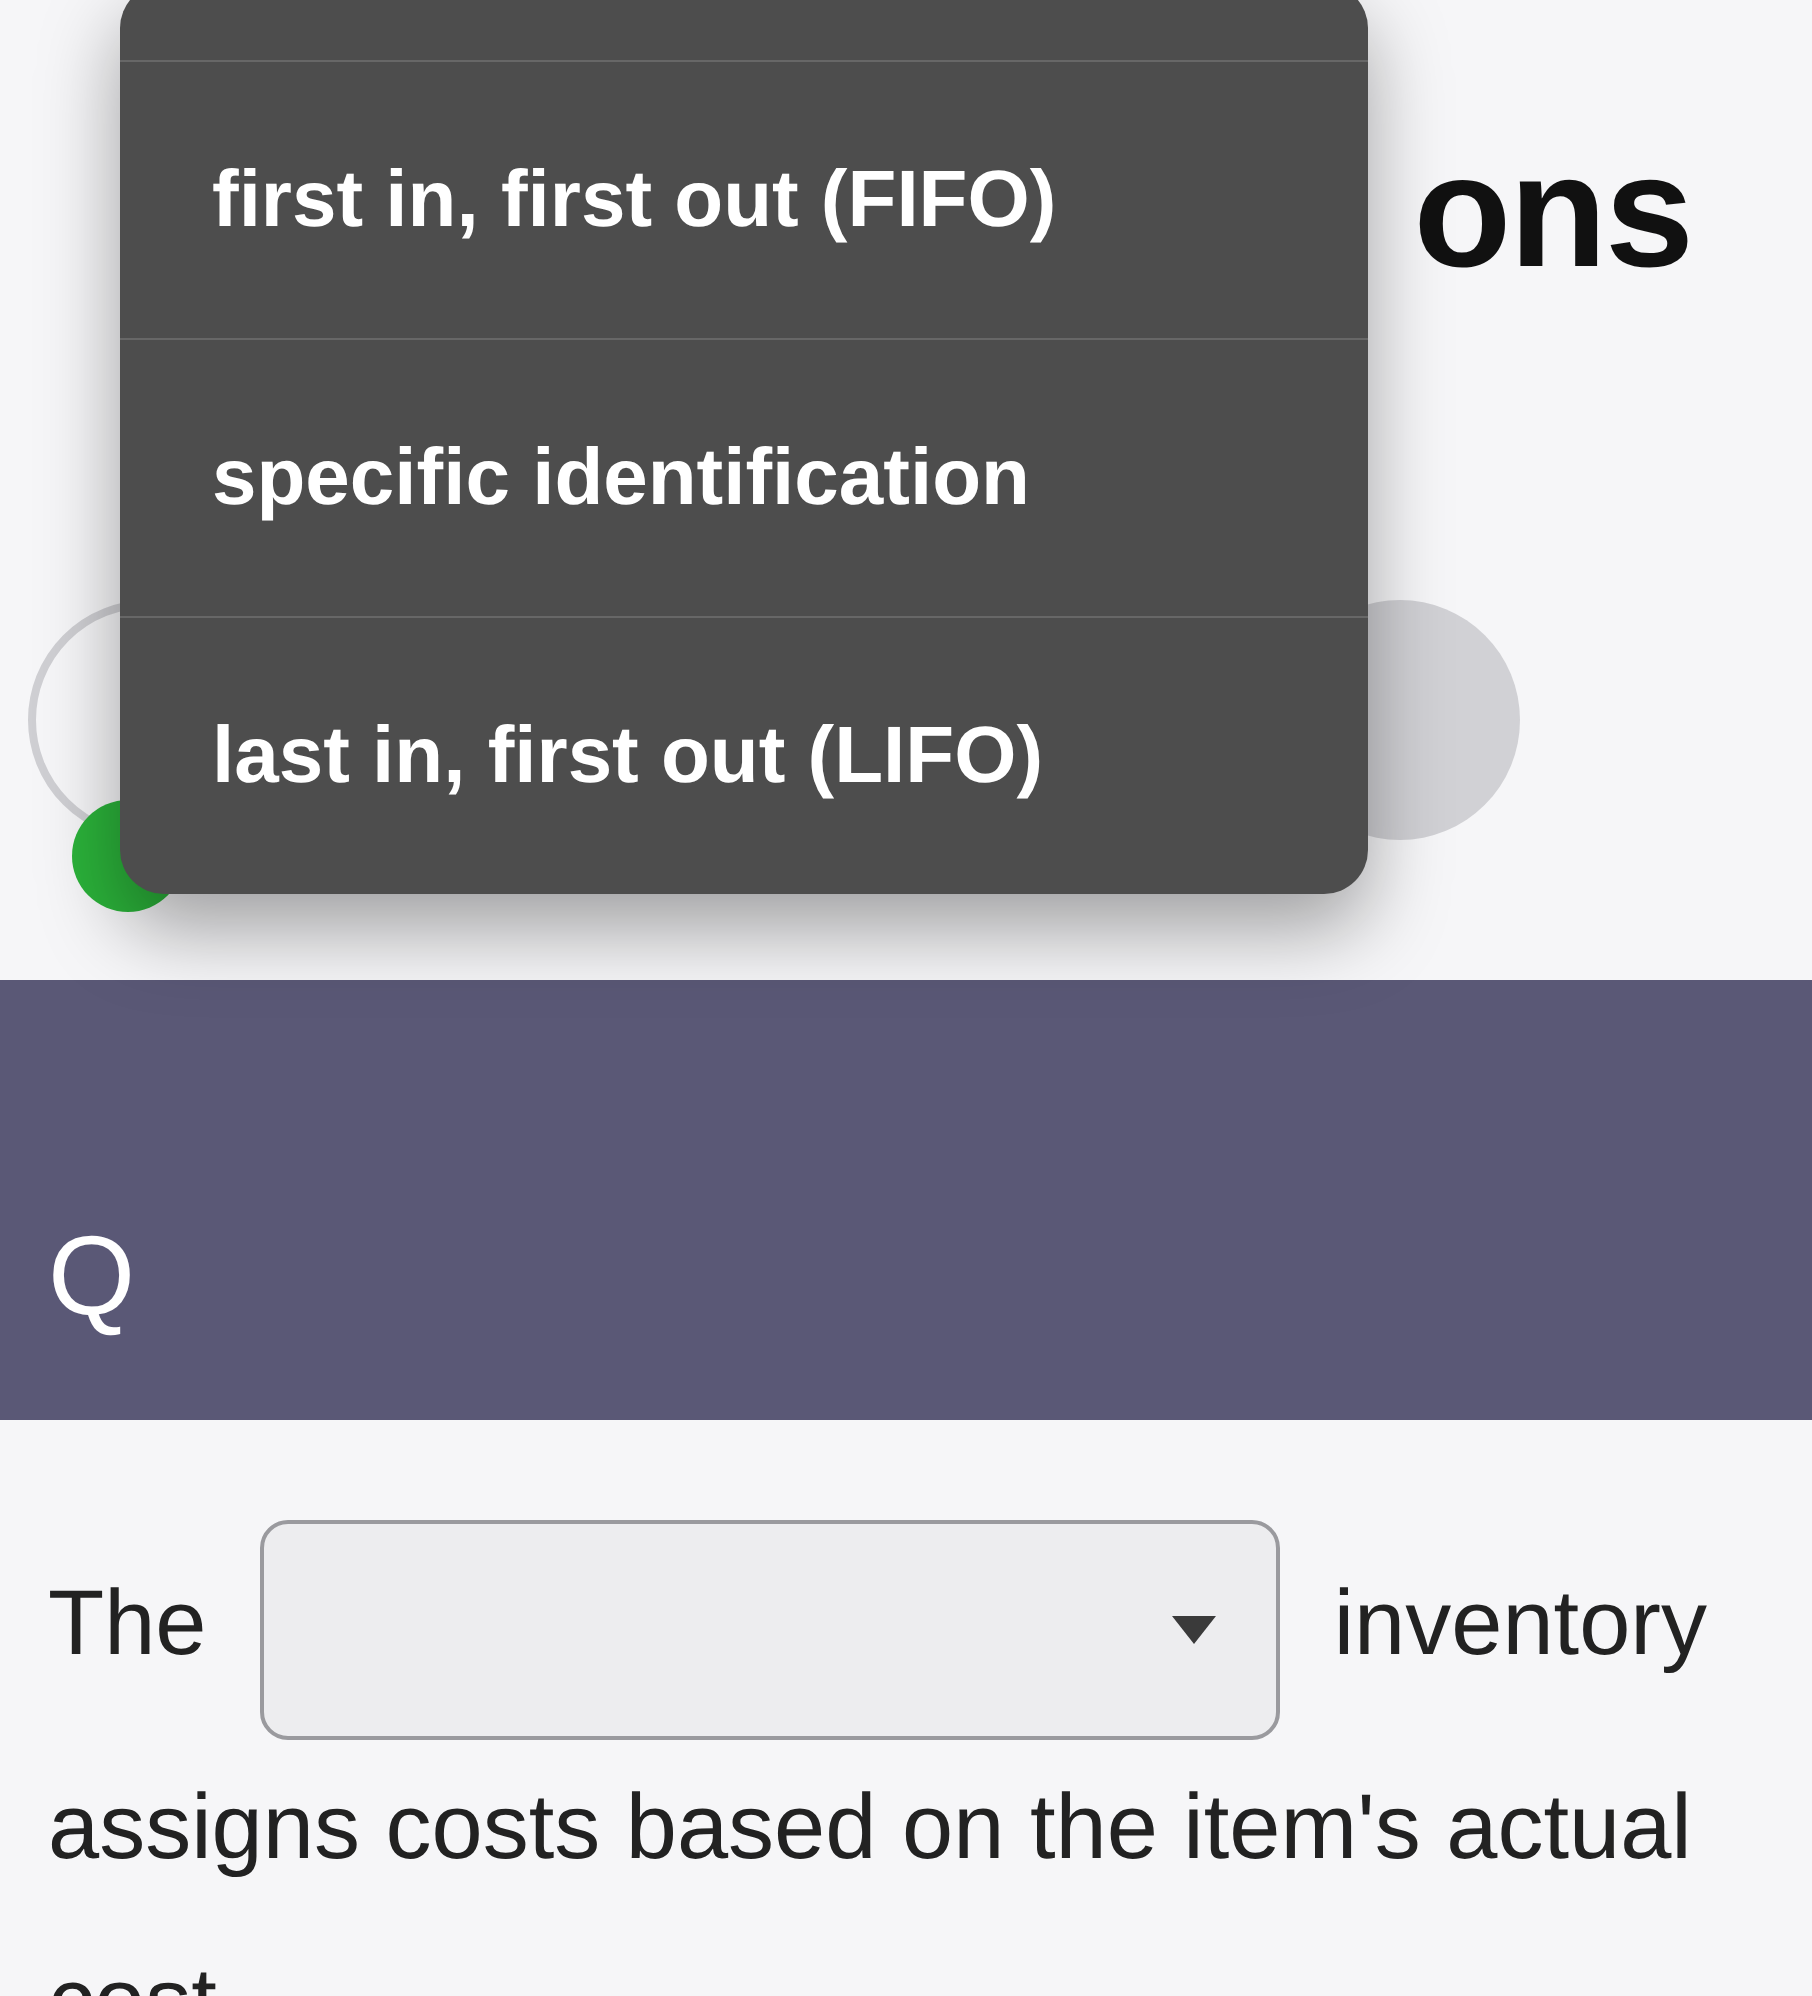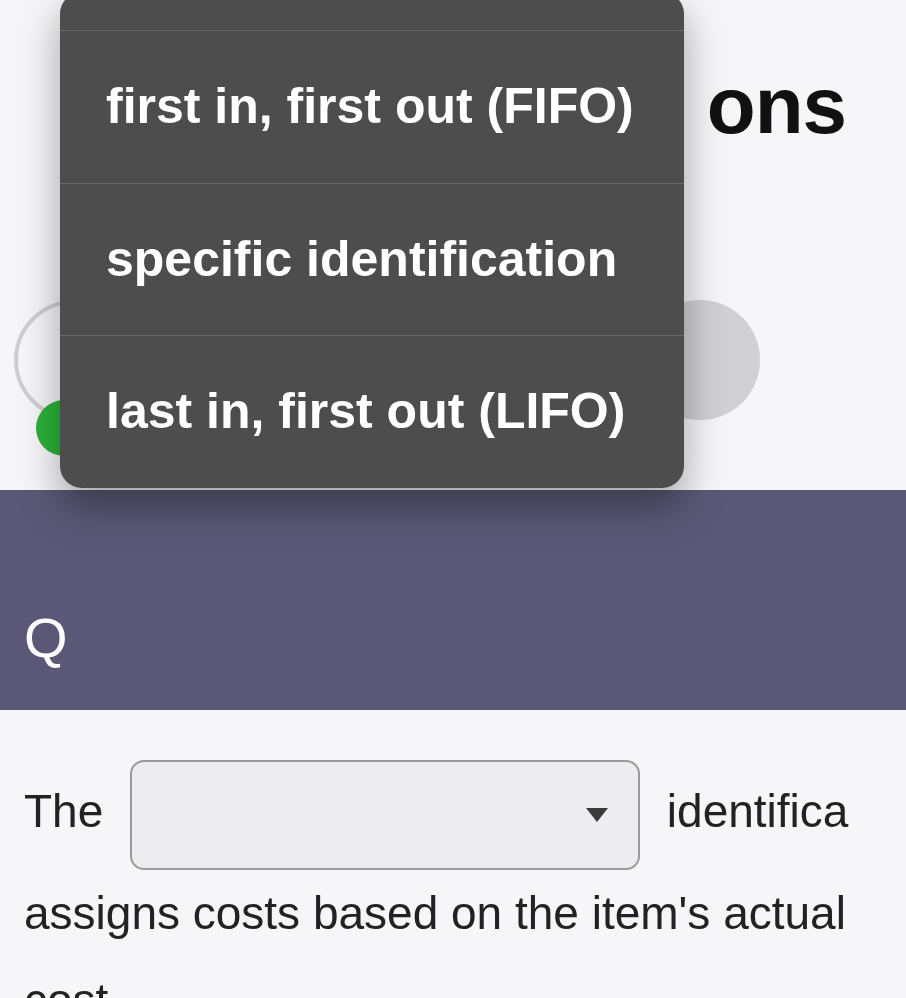--- a/index.html
+++ b/index.html
@@ -109,21 +109,21 @@
     width: 624px;
     background: #4d4d4d;
     border-radius: 22px;
     box-shadow: 0 18px 40px rgba(0,0,0,0.35);
     overflow: hidden;
     z-index: 50;
     color: #fff;
   }
   .dropdown-item {
     padding: 42px 46px;
-    font-size: 50px;
+    font-size: 40px;
     font-weight: 600;
     line-height: 1.35;
     border-top: 1px solid rgba(255,255,255,0.15);
     word-break: normal;
     hyphens: manual;
   }
   .dropdown-item.stub {
     padding: 0 46px;
     height: 38px;
     border-top: none;
@@ -142,21 +142,21 @@
 
 <div class="question-header">
   <span>Q</span>
 </div>
 
 <div class="question-body">
   <span>The</span>
   <span class="blank-select">
     <span class="caret"></span>
   </span>
-  <span>identifica</span>
+  <span>inventory</span>
   <br>
   <span>assigns costs based on the item's actual cost.</span>
 </div>
 
 <div class="dropdown">
   <div class="dropdown-item stub"></div>
   <div class="dropdown-item">
     <span>first in, first out (FIFO)</span>
   </div>
   <div class="dropdown-item">

